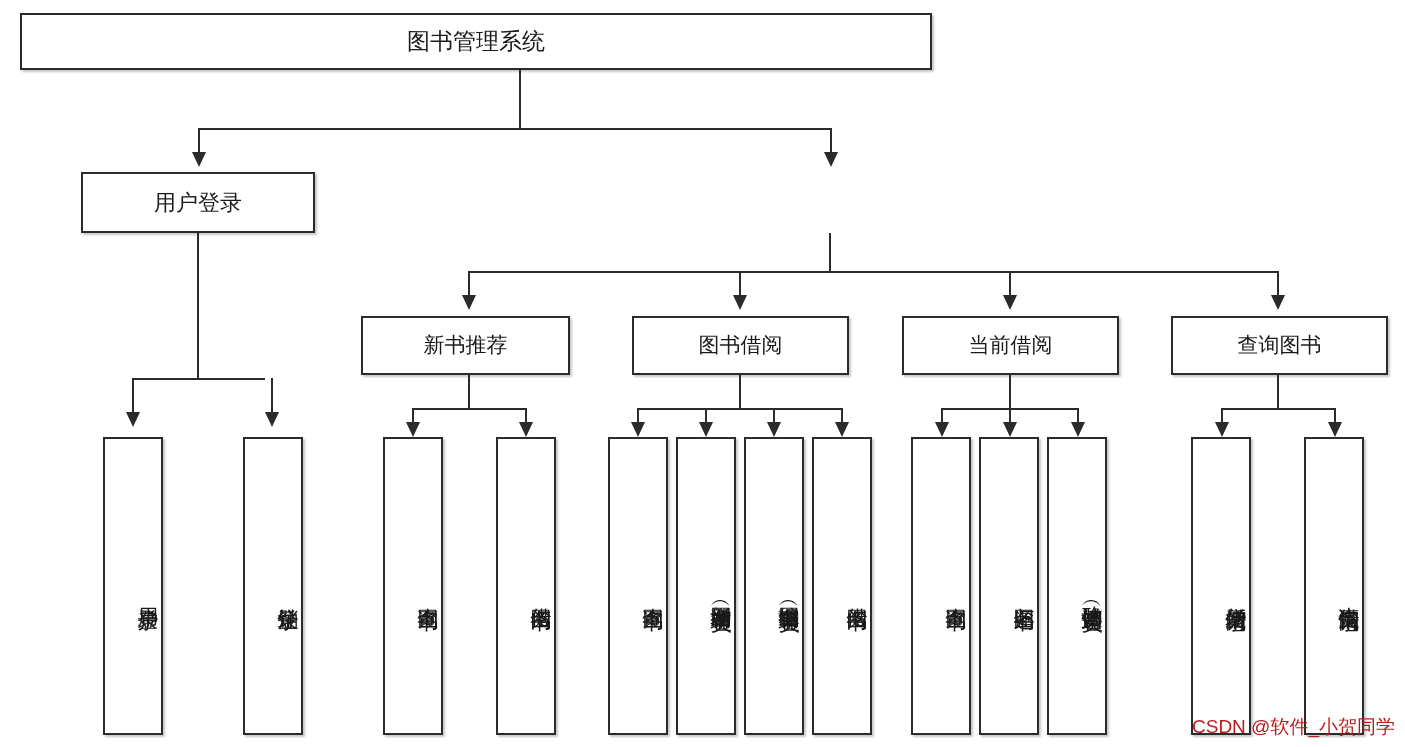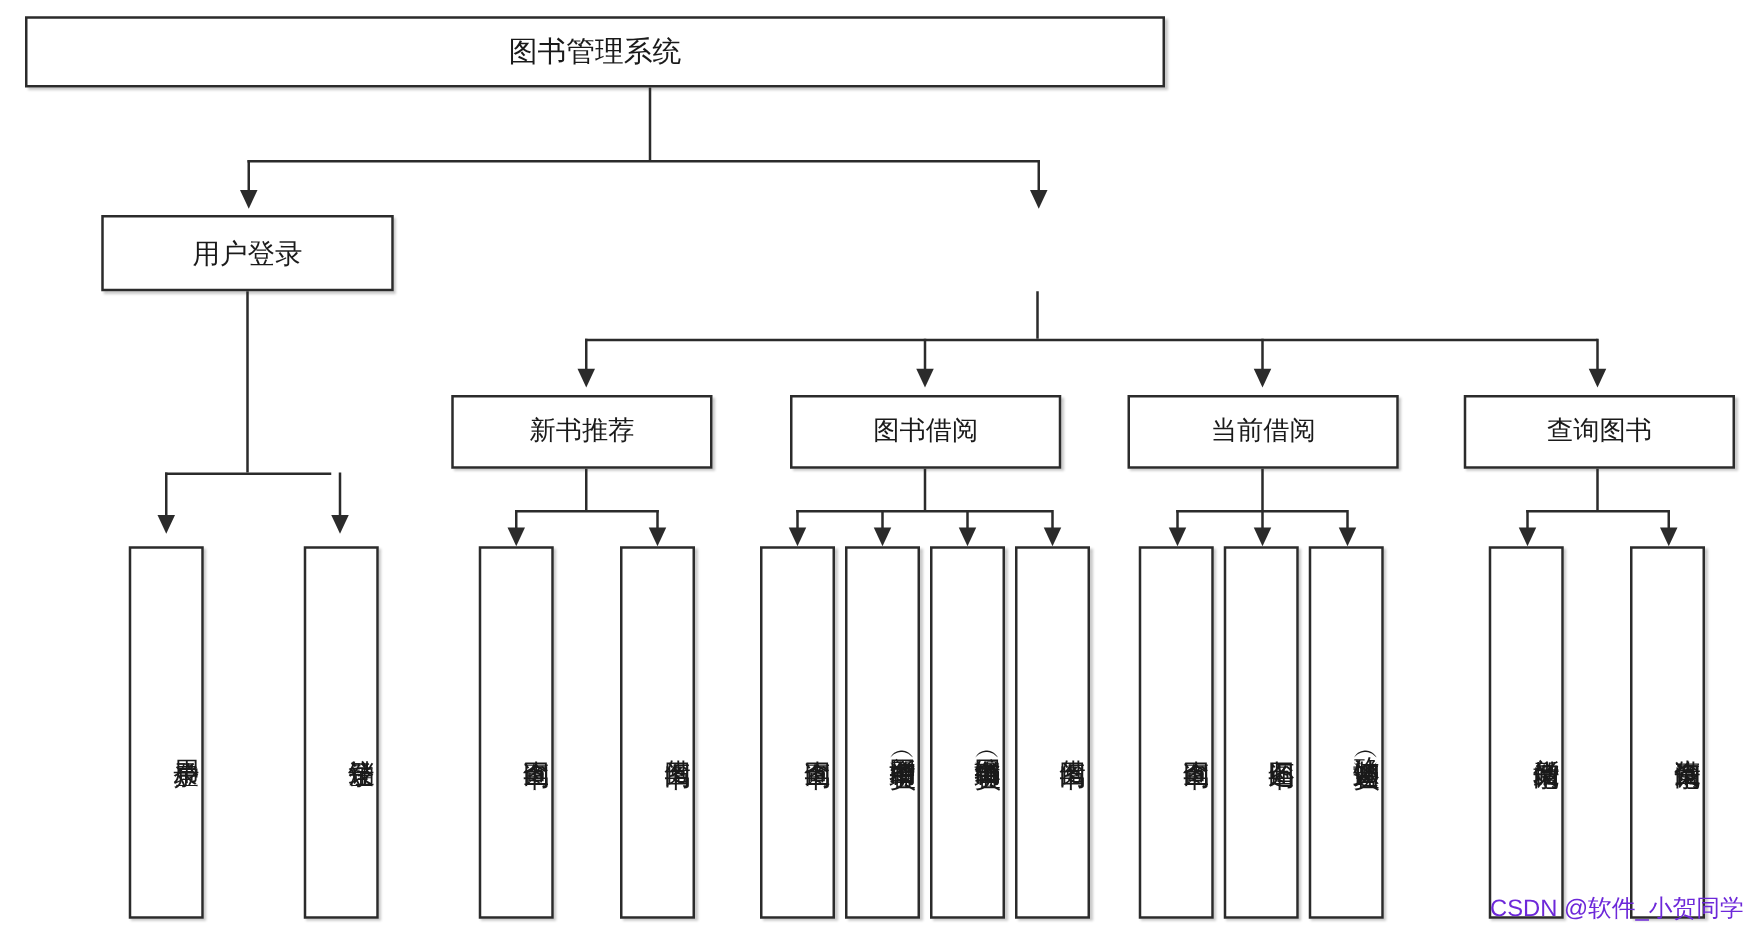--- a/index.html
+++ b/index.html
@@ -68,21 +68,21 @@
     position: absolute;
     width: 0;
     height: 0;
     border-left: 7px solid transparent;
     border-right: 7px solid transparent;
     border-top: 15px solid #2b2b2b;
   }
   
   #watermark {
     position: absolute;
-    color: #6d28d9;
+    color: #b91c1c;
     font-size: 19px;
     white-space: nowrap;
     user-select: none;
   }
 </style>
 </head>
 <body>
 
 <div id="canvas">
 

